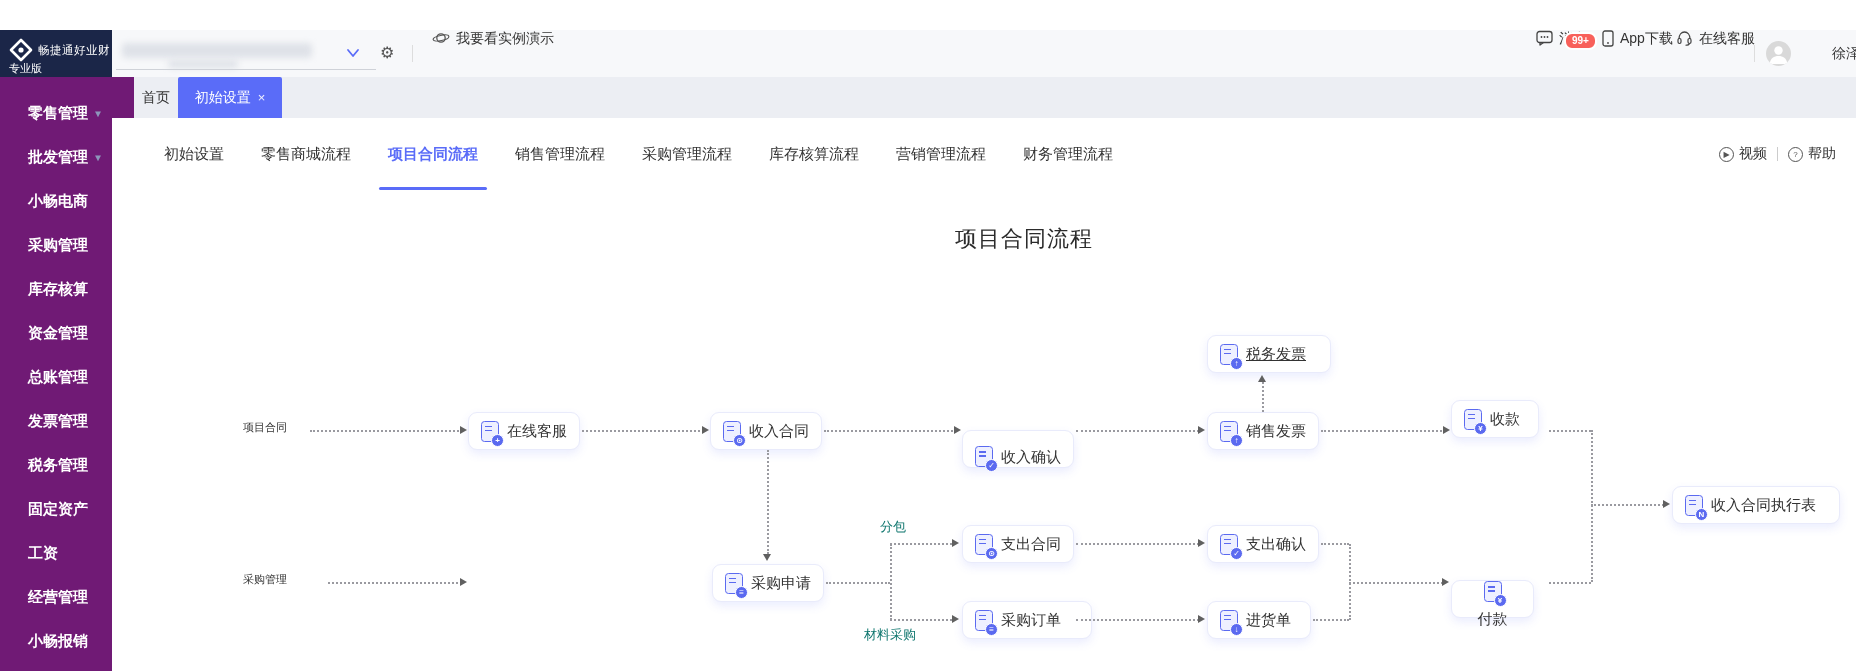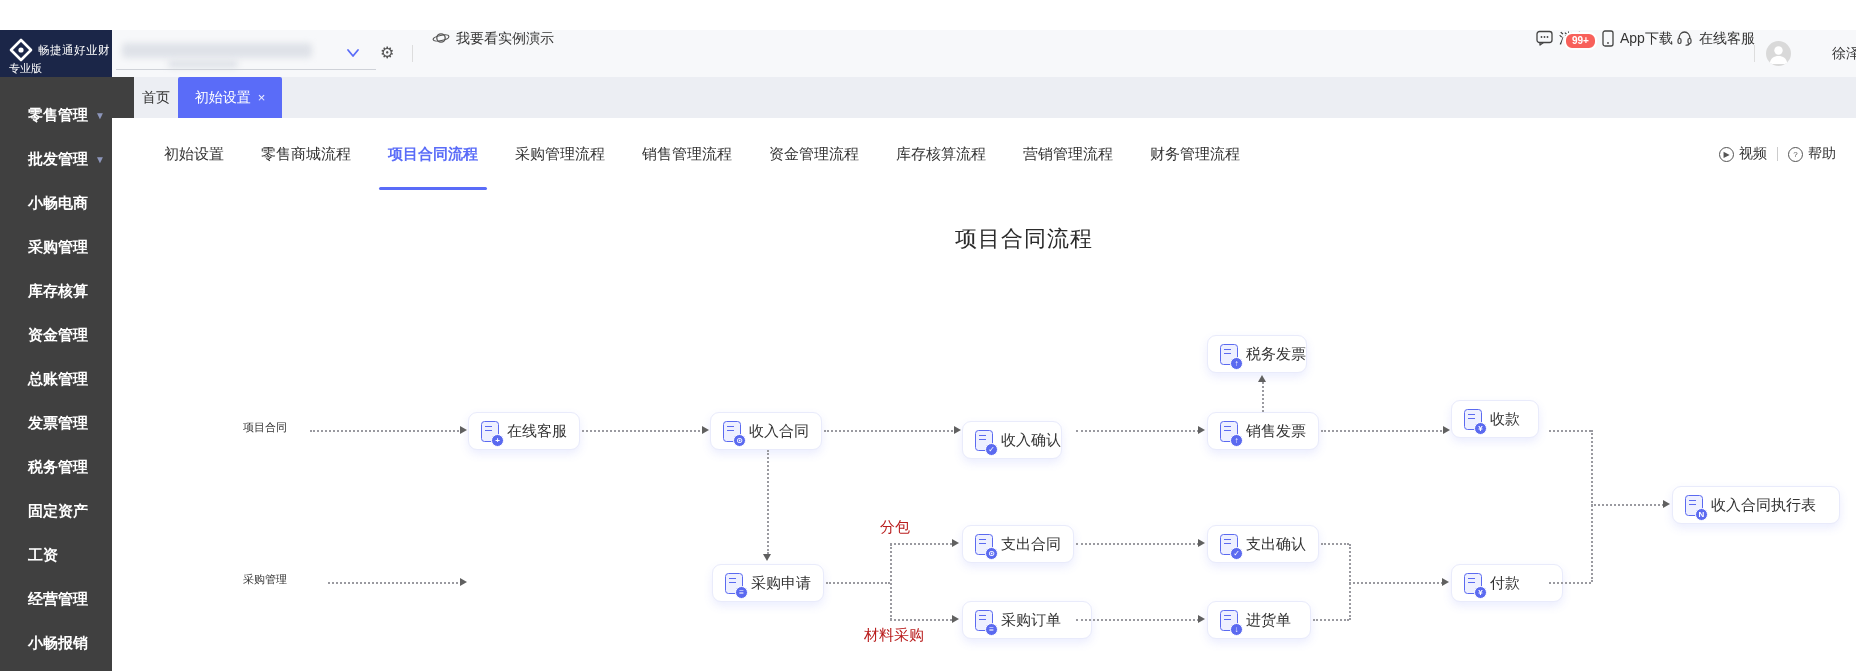--- a/index.html
+++ b/index.html
@@ -23,37 +23,37 @@
   .tb-item{position:absolute;top:0;height:47px;display:flex;align-items:flex-start;gap:6px;font-size:14px;color:#333;white-space:nowrap;cursor:pointer;}
   .badge{position:absolute;left:1564px;top:2px;background:#f8605a;color:#fff;font-size:10px;line-height:14px;padding:0 6px;border-radius:8px;border:2px solid #fff;font-weight:bold;}
   .avatar{position:absolute;left:1766px;top:11px;width:25px;height:25px;border-radius:50%;background:#d9d9d9;overflow:hidden;}
   .user-name{position:absolute;left:1832px;top:15px;width:24px;overflow:hidden;font-size:14px;color:#333;white-space:nowrap;}
   
   .tabstrip{position:absolute;left:112px;top:77px;width:1744px;height:41px;background:#eceef3;}
   .wtab-home{position:absolute;left:30px;top:0;height:41px;line-height:41px;font-size:14px;color:#333;cursor:pointer;}
   .wtab-active{position:absolute;left:66px;top:0;height:41px;width:104px;background:#5a6cf8;color:#fff;font-size:14px;display:flex;align-items:center;justify-content:center;gap:7px;cursor:pointer;border-radius:2px 2px 0 0;}
   .wtab-close{font-size:13px;opacity:.9;cursor:pointer;}
   
-  .sidebar{position:absolute;left:0;top:77px;width:134px;height:594px;background:#404040;padding-top:16px;box-sizing:border-box;}
+  .sidebar{position:absolute;left:0;top:77px;width:134px;height:594px;background:#701a75;padding-top:16px;box-sizing:border-box;font-family:Liberation Mono, monospace;}
   .side-item{height:44px;line-height:44px;padding-left:28px;font-size:15px;font-weight:600;color:#fff;white-space:nowrap;cursor:pointer;}
   .caret{font-size:10px;color:#8d96bb;margin-left:7px;vertical-align:1px;}
   
   .subnav{position:absolute;left:112px;top:118px;width:1744px;height:72px;background:#fff;display:flex;align-items:center;padding-left:52px;box-sizing:border-box;}
   .snav-tab{position:relative;height:72px;line-height:72px;margin-right:37px;font-size:15px;color:#333;cursor:pointer;white-space:nowrap;}
   .snav-tab.active{color:#5a6cf8;font-weight:600;}
   .snav-tab.active::after{content:"";position:absolute;left:-9px;right:-9px;bottom:0;height:3px;background:#5a6cf8;border-radius:2px;}
   .snav-right{position:absolute;right:20px;top:0;height:72px;display:flex;align-items:center;gap:10px;font-size:14px;color:#333;}
   .circ-icon{width:15px;height:15px;border:1.3px solid #555;border-radius:50%;display:inline-flex;align-items:center;justify-content:center;font-size:8px;color:#555;box-sizing:border-box;}
   .snav-sep{width:1px;height:14px;background:#ccc;}
   .snav-item{display:flex;align-items:center;gap:5px;cursor:pointer;}
   
   .canvas{position:absolute;left:112px;top:190px;width:1744px;height:481px;background:#fff;}
   .flow-title{position:absolute;left:802px;top:34px;width:220px;text-align:center;font-size:22px;color:#2b2b2b;font-weight:500;letter-spacing:1px;}
   .row-label{position:absolute;font-size:11px;color:#333;white-space:nowrap;}
-  .branch-label{position:absolute;font-size:15px;color:#b91c1c;white-space:nowrap;}
+  .branch-label{position:absolute;font-size:13px;color:#0f766e;white-space:nowrap;}
   .node{position:absolute;height:38px;background:#fff;border:1px solid #e9ebfb;border-radius:9px;
     box-shadow:0 4px 10px rgba(90,108,248,.12);display:flex;align-items:center;gap:8px;padding:0 12px;
     box-sizing:border-box;font-size:15px;color:#333;white-space:nowrap;cursor:pointer;}
   .nicon{position:relative;width:16px;height:19px;border:1.7px solid #5b6af0;border-radius:3.5px;background:#eef0ff;flex:none;}
   .nicon::before{content:"";position:absolute;left:3px;top:4px;width:7px;height:1.6px;background:#5b6af0;box-shadow:0 4px 0 #5b6af0;}
   .nicon::after{content:attr(data-glyph);position:absolute;right:-6px;bottom:-6px;width:11px;height:11px;background:#5b6af0;
     color:#fff;border-radius:50%;font-size:8px;line-height:11px;text-align:center;border:1.5px solid #fff;font-weight:bold;}
   .hline{position:absolute;height:0;border-top:2px dotted #9a9aa0;}
   .vline{position:absolute;width:0;border-left:2px dotted #9a9aa0;}
   .ar{position:absolute;width:0;height:0;border-left:7px solid #606060;border-top:4.5px solid transparent;border-bottom:4.5px solid transparent;}
@@ -164,23 +164,22 @@
   <div class="side-item"><span>固定资产</span></div>
   <div class="side-item"><span>工资</span></div>
   <div class="side-item"><span>经营管理</span></div>
   <div class="side-item"><span>小畅报销</span></div>
 </div>
 
 <div class="subnav">
   <div class="snav-tab">初始设置</div>
   <div class="snav-tab">零售商城流程</div>
   <div class="snav-tab active">项目合同流程</div>
+  <div class="snav-tab">销售管理流程</div>
   <div class="snav-tab">采购管理流程</div>
-  <div class="snav-tab">销售管理流程</div>
-  <div class="snav-tab">资金管理流程</div>
   <div class="snav-tab">库存核算流程</div>
   <div class="snav-tab">营销管理流程</div>
   <div class="snav-tab">财务管理流程</div>
   <div class="snav-right">
     <div class="snav-item">
       <span class="circ-icon">▶</span>
       <span>视频</span>
     </div>
     <div class="snav-sep"></div>
     <div class="snav-item">
@@ -191,33 +190,33 @@
 </div>
 
 <div class="canvas">
   <div class="flow-title">项目合同流程</div>
 
   <div class="row-label" style="left:131px;top:230px;">项目合同</div>
   <div class="row-label" style="left:131px;top:382px;">采购管理</div>
   <div class="branch-label" style="left:768px;top:328px;">分包</div>
   <div class="branch-label" style="left:752px;top:436px;">材料采购</div>
 
-  <div class="node" style="left:1095px;top:145px;width:100px;">
+  <div class="node" style="left:1095px;top:145px;width:124px;text-decoration:underline;">
     <span class="nicon" data-glyph="↑"></span>
     <span>税务发票</span>
   </div>
   <div class="node" style="left:356px;top:222px;width:112px;">
     <span class="nicon" data-glyph="+"></span>
     <span>在线客服</span>
   </div>
   <div class="node" style="left:598px;top:222px;width:112px;">
     <span class="nicon" data-glyph="⊙"></span>
     <span>收入合同</span>
   </div>
-  <div class="node" style="left:850px;top:231px;width:100px;">
+  <div class="node" style="left:850px;top:240px;width:112px;align-items:flex-end;">
     <span class="nicon" data-glyph="✓"></span>
     <span>收入确认</span>
   </div>
   <div class="node" style="left:1095px;top:222px;width:112px;">
     <span class="nicon" data-glyph="↑"></span>
     <span>销售发票</span>
   </div>
   <div class="node" style="left:1339px;top:210px;width:88px;">
     <span class="nicon" data-glyph="¥"></span>
     <span>收款</span>
@@ -239,21 +238,21 @@
     <span>支出确认</span>
   </div>
   <div class="node" style="left:850px;top:411px;width:130px;">
     <span class="nicon" data-glyph="≡"></span>
     <span>采购订单</span>
   </div>
   <div class="node" style="left:1095px;top:411px;width:104px;">
     <span class="nicon" data-glyph="↓"></span>
     <span>进货单</span>
   </div>
-  <div class="node" style="left:1339px;top:374px;width:112px;">
+  <div class="node" style="left:1339px;top:390px;width:83px;flex-direction:column;">
     <span class="nicon" data-glyph="¥"></span>
     <span>付款</span>
   </div>
 
   <div class="hline" style="left:198px;top:240px;width:152px;"></div>
   <div class="ar" style="left:348px;top:236px;"></div>
   <div class="hline" style="left:470px;top:240px;width:122px;"></div>
   <div class="ar" style="left:590px;top:236px;"></div>
   <div class="hline" style="left:712px;top:240px;width:132px;"></div>
   <div class="ar" style="left:842px;top:236px;"></div>

